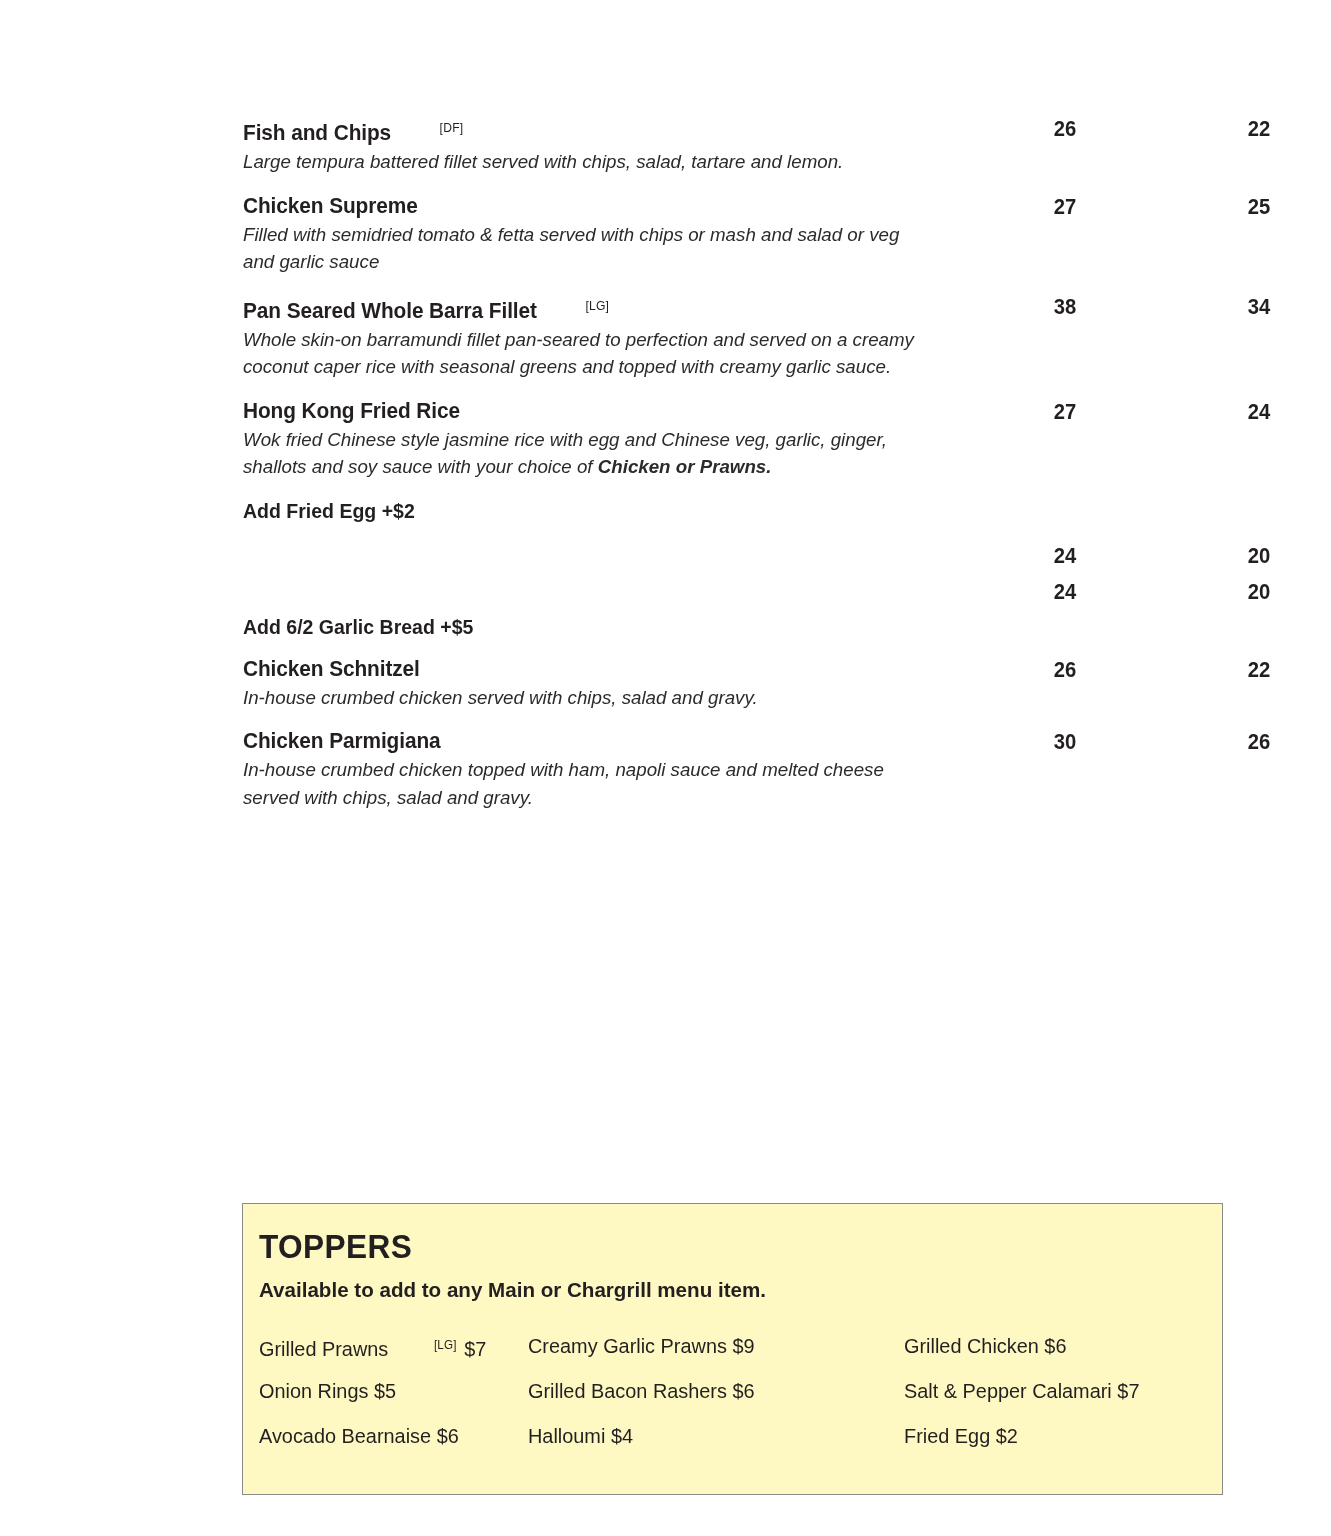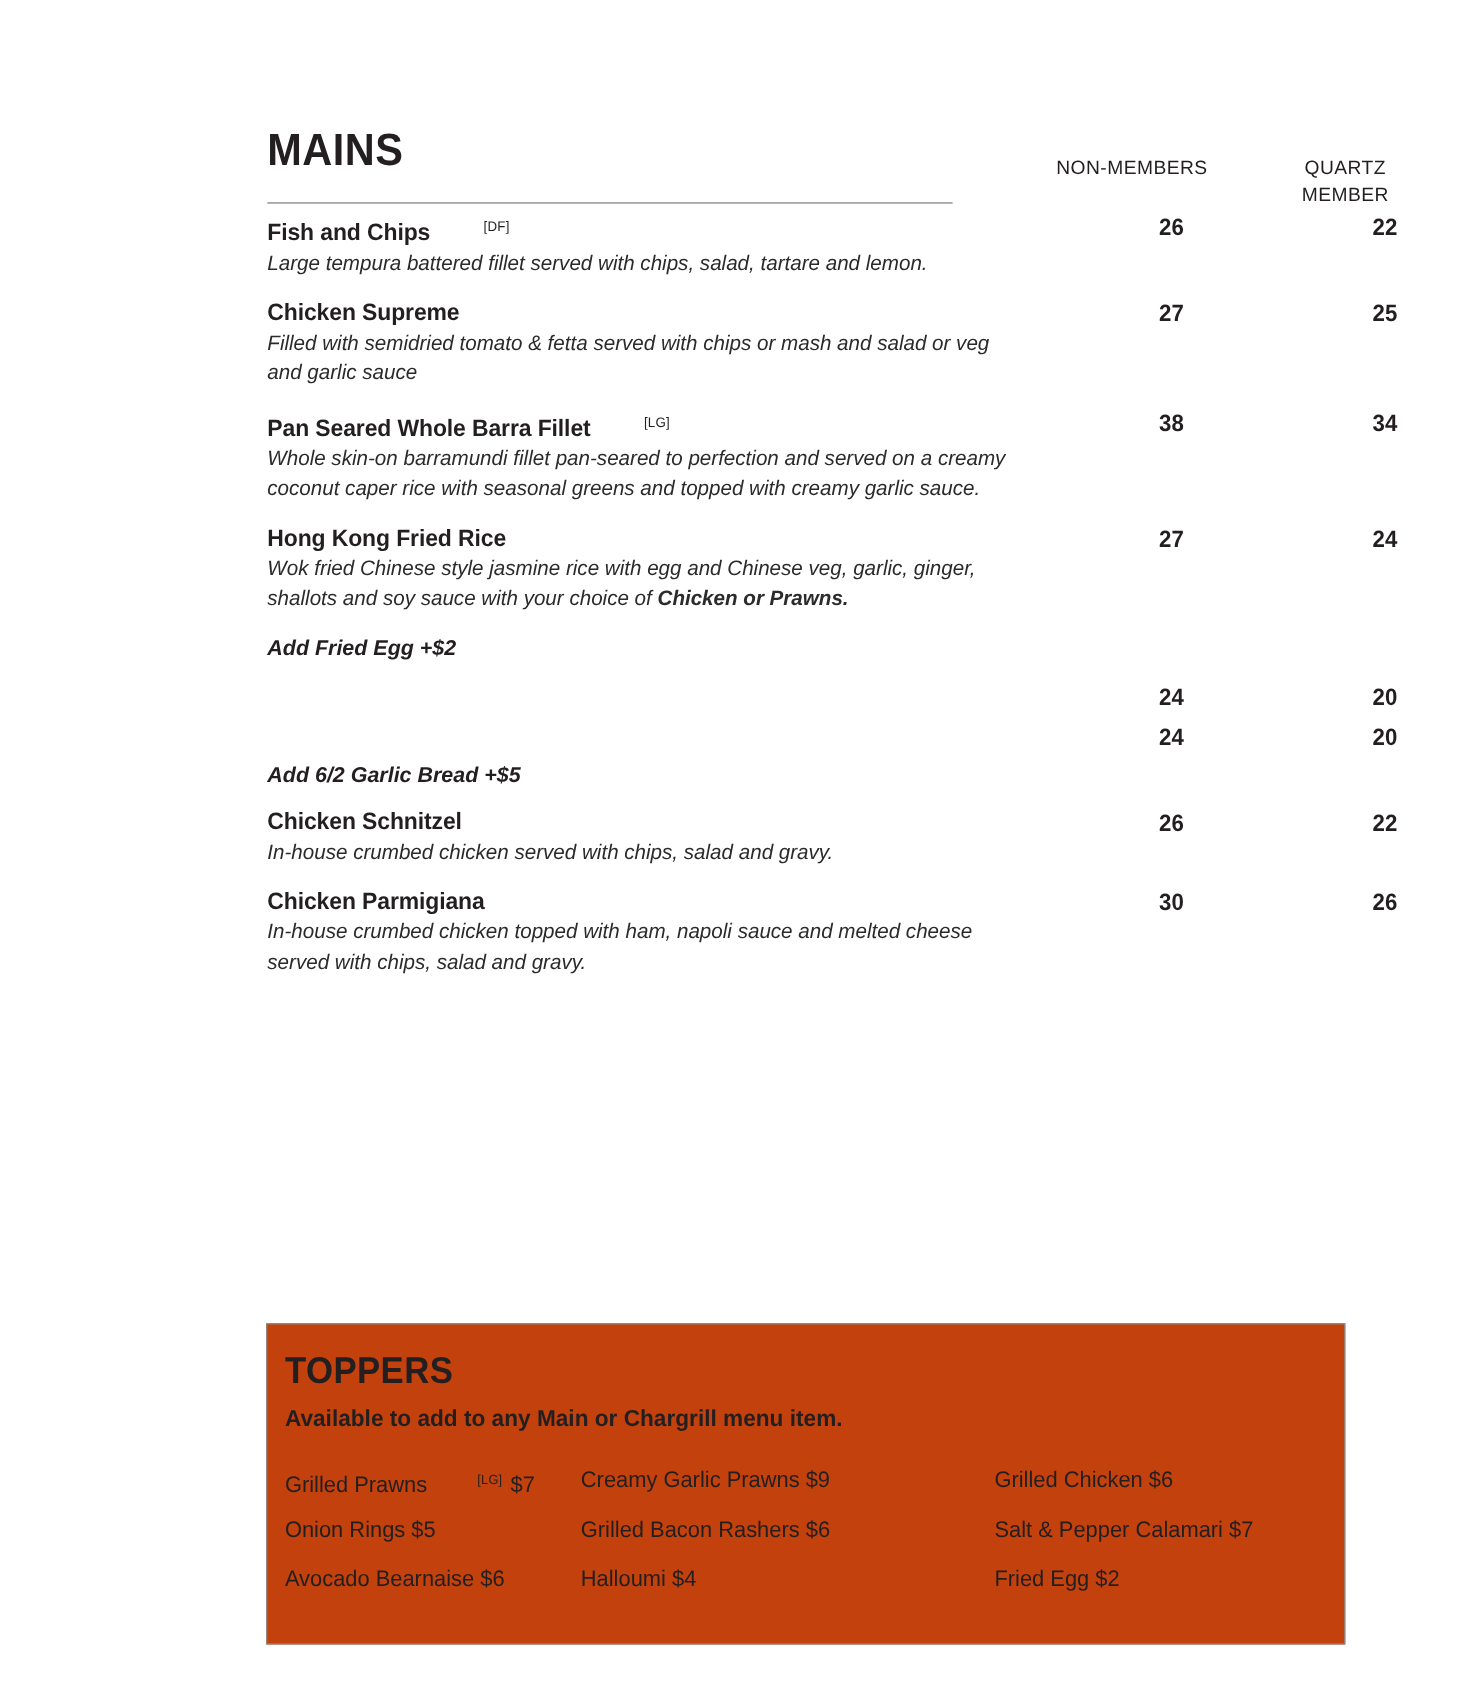--- a/index.html
+++ b/index.html
@@ -119,21 +119,20 @@
     transform: scaleX(0.985);
     transform-origin: left top;
   }
   .item-desc b {
     font-weight: 700;
     font-style: italic;
   }
 
   .addon {
     font-size: 19.5px;
-    font-style: italic;
     font-weight: 700;
     line-height: 28px;
     color: #231f20;
     margin-top: 16px;
     margin-bottom: 16px;
   }
   .addon.tight { margin-top: 6px; margin-bottom: 14px; }
 
   .prices {
     position: absolute;
@@ -157,21 +156,21 @@
 
   
   .toppers {
     position: absolute;
     left: 242px;
     top: 1203px;
     width: 981px;
     height: 292px;
     border: 1.6px solid #8a8a8a;
     box-sizing: border-box;
-    background: #c2410c;
+    background: #fef9c3;
   }
   .toppers-inner {
     padding: 21px 0 0 16px;
   }
   .toppers-title {
     font-size: 34px;
     font-weight: 900;
     letter-spacing: 0.4px;
     line-height: 42px;
     color: #231f20;
@@ -215,31 +214,20 @@
   .tr2 { top: 45px; }
   .tr3 { top: 90px; }
 </style>
 </head>
 <body>
 
 <div class="page">
 
   <section class="mains-section">
 
-    <div class="section-head">
-      <h1 class="section-title">MAINS</h1>
-      <div class="title-rule"></div>
-      <div class="col-heads">
-        <div class="col-head nm">NON-MEMBERS</div>
-        <div class="col-head qm">
-          <span>QUARTZ</span><br>
-          <span>MEMBER</span>
-        </div>
-      </div>
-    </div>
 
     <div class="items" id="items-container">
         <div class="item">
           <div class="texts">
             <div class="item-name"><span>Fish and Chips</span><span class="tag">[DF]</span></div>
             <div class="item-desc">Large tempura battered fillet served with chips, salad, tartare and lemon.</div>
           </div>
           <div class="prices">
             <div class="price nm">26</div>
             <div class="price qm">22</div>

